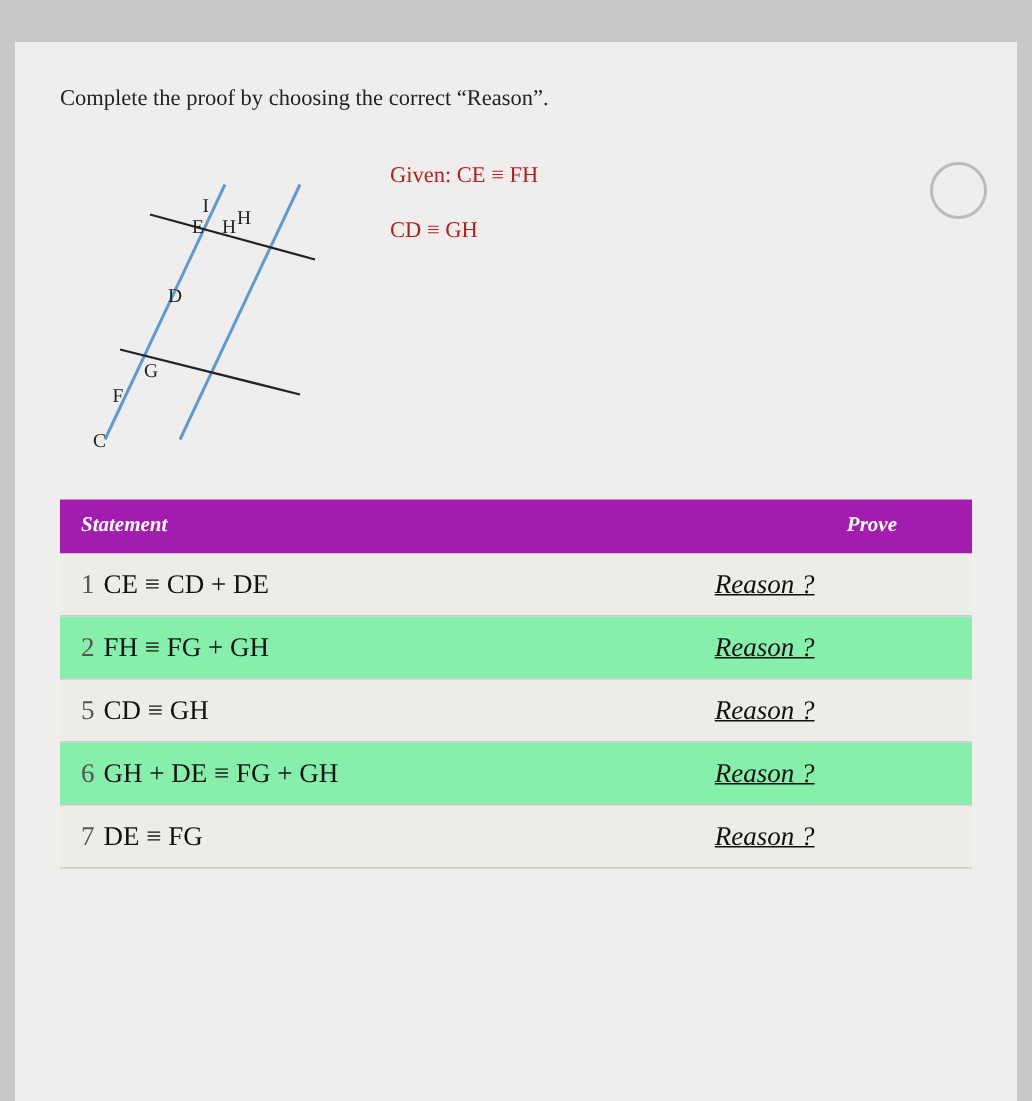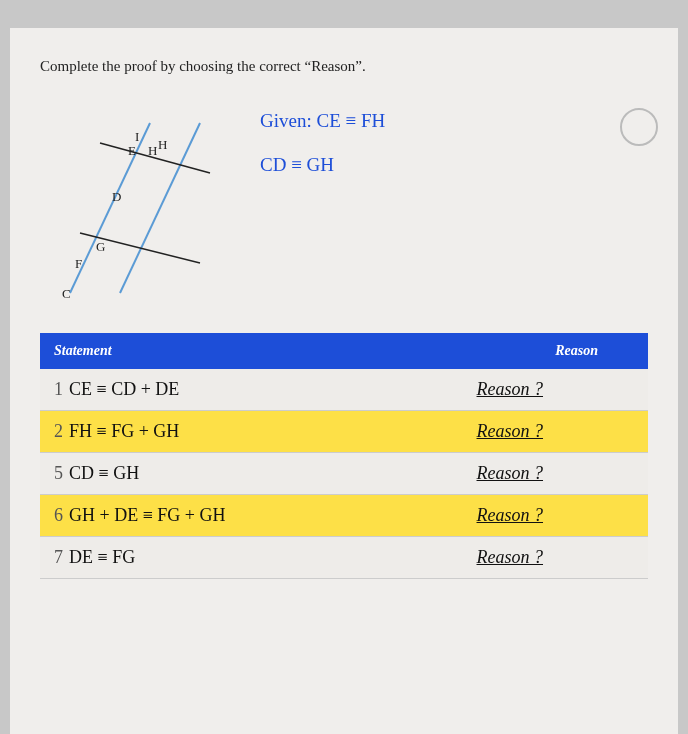--- a/index.html
+++ b/index.html
@@ -36,53 +36,53 @@
       margin-bottom: 20px;
       gap: 10px;
     }
 
     .diagram-svg {
       flex-shrink: 0;
     }
 
     .given-prove {
       padding-top: 10px;
-      font-size: 19px;
+      font-size: 15px;
       line-height: 1.9;
-      color: #1d4ed8;
+      color: #b91c1c;
     }
 
     
     .proof-table {
       width: 100%;
       border-collapse: collapse;
       margin-top: 10px;
     }
 
     .proof-table thead tr {
-      background: #1d4ed8;
+      background: #a21caf;
       color: #fff;
     }
 
     .proof-table thead th {
       padding: 10px 14px;
       font-size: 14px;
       font-weight: bold;
       text-align: left;
       font-style: italic;
     }
 
     .proof-table thead th.reason-col {
       text-align: right;
       padding-right: 50px;
     }
 
     .proof-table tbody tr {
       border-bottom: 1px solid #ccc;
-      background: #fde047;
+      background: #86efac;
     }
 
     .proof-table tbody tr:nth-child(odd) {
       background: #eeece9;
     }
 
     .proof-table tbody td {
       padding: 10px 14px;
       font-size: 18px;
       color: #111;
@@ -157,21 +157,21 @@
       <div style="margin-bottom:8px;"></div>
       <div>CD ≡ GH</div>
       <div style="margin-bottom:8px;"></div>
     </div>
   </div>
 
   <table class="proof-table">
     <thead>
       <tr>
         <th>Statement</th>
-        <th class="reason-col">Reason</th>
+        <th class="reason-col">Prove</th>
       </tr>
     </thead>
     <tbody id="table-body">
     <tr>
           <td><span class="row-num">1</span><span>CE ≡ CD + DE</span></td>
           <td class="reason-cell">Reason ?</td>
         </tr>
         <tr>
           <td><span class="row-num">2</span><span>FH ≡ FG + GH</span></td>
           <td class="reason-cell">Reason ?</td>

